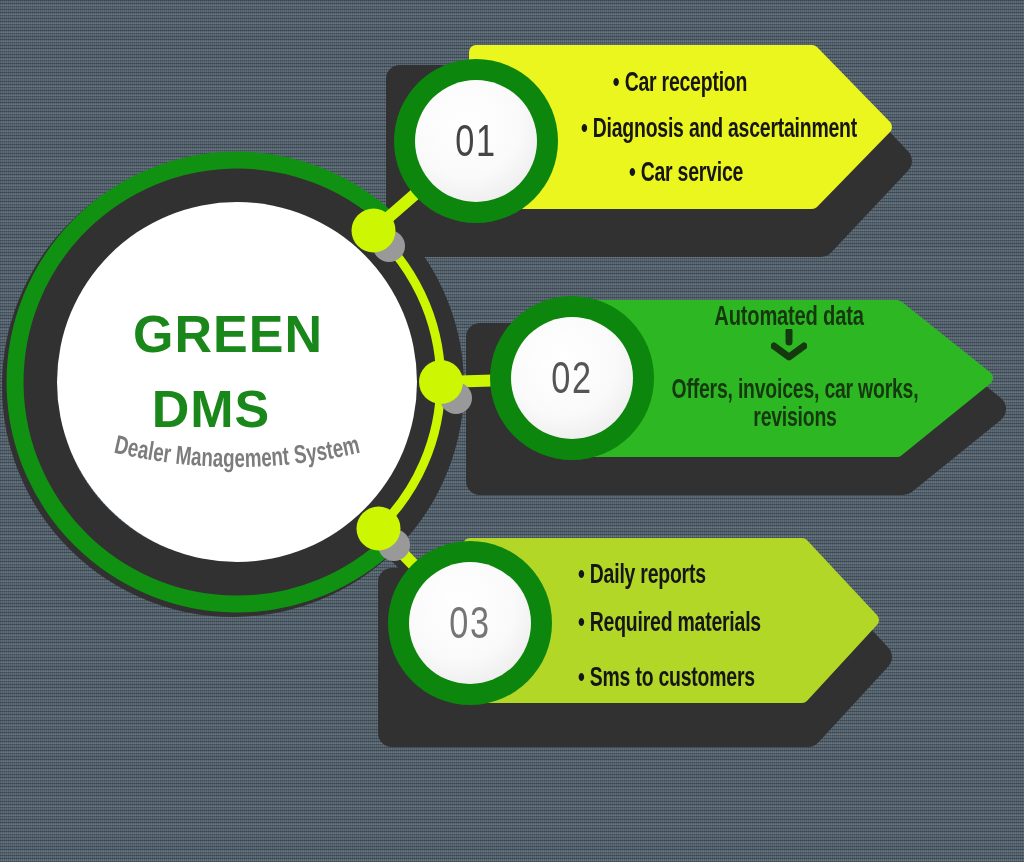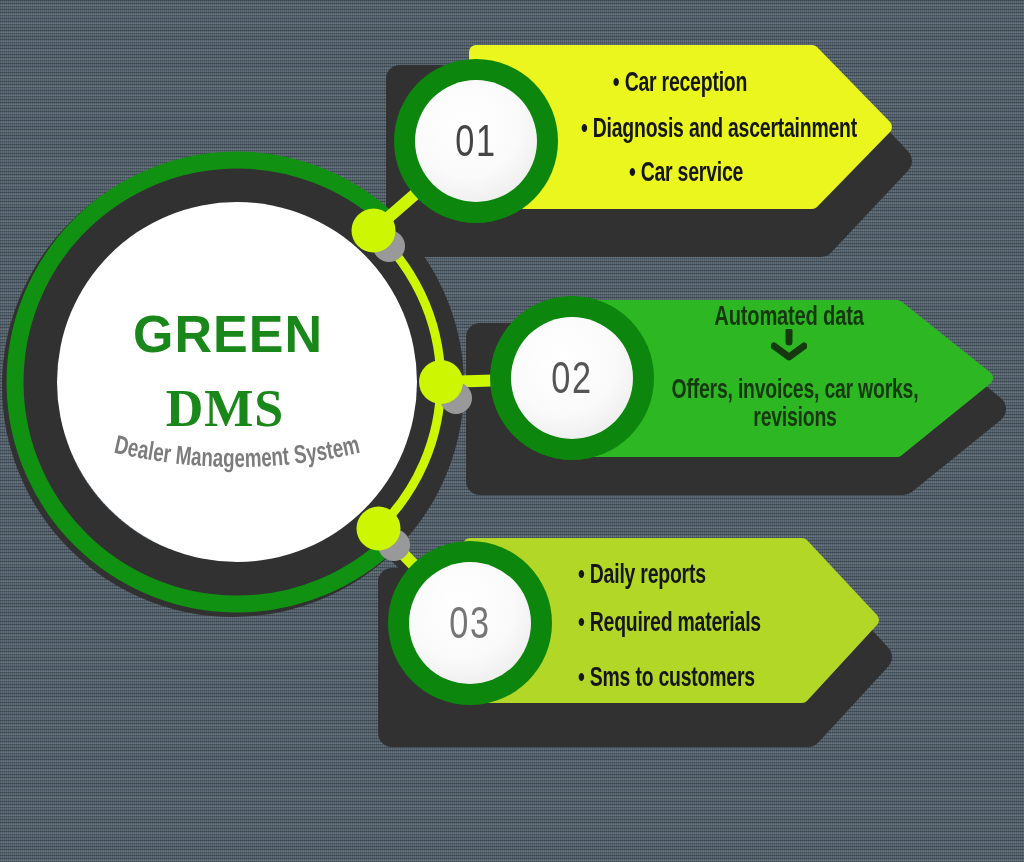--- a/index.html
+++ b/index.html
@@ -90,21 +90,21 @@
     <circle cx="476" cy="141" r="61" fill="url(#ballGrad)"></circle>
 
     <circle cx="572" cy="378" r="82" fill="#0c860c"></circle>
     <circle cx="572" cy="378" r="61" fill="url(#ballGrad)"></circle>
 
     <circle cx="470" cy="623" r="82" fill="#0c860c"></circle>
     <circle cx="470" cy="623" r="61" fill="url(#ballGrad)"></circle>
   </svg>
 
   <div class="txt hub-t" style="left:228px;top:334px;">GREEN</div>
-  <div class="txt hub-t" style="left:225px;top:409px;font-family:Liberation Serif, serif;">DMS</div>
+  <div class="txt hub-t" style="left:211px;top:409px;">DMS</div>
 
   <div class="txt num num1" style="left:476px;top:141px;">01</div>
   <div class="txt num num2" style="left:572px;top:378px;">02</div>
   <div class="txt num num3" style="left:470px;top:623px;">03</div>
 
   <div class="txt b1t ctr" style="left:680px;top:82px;">• Car reception</div>
   <div class="txt b1t ctr" style="left:719px;top:128px;">• Diagnosis and ascertainment</div>
   <div class="txt b1t ctr" style="left:686px;top:172px;">• Car service</div>
 
   <div class="txt b2h ctr" style="left:789px;top:316px;">Automated data</div>

